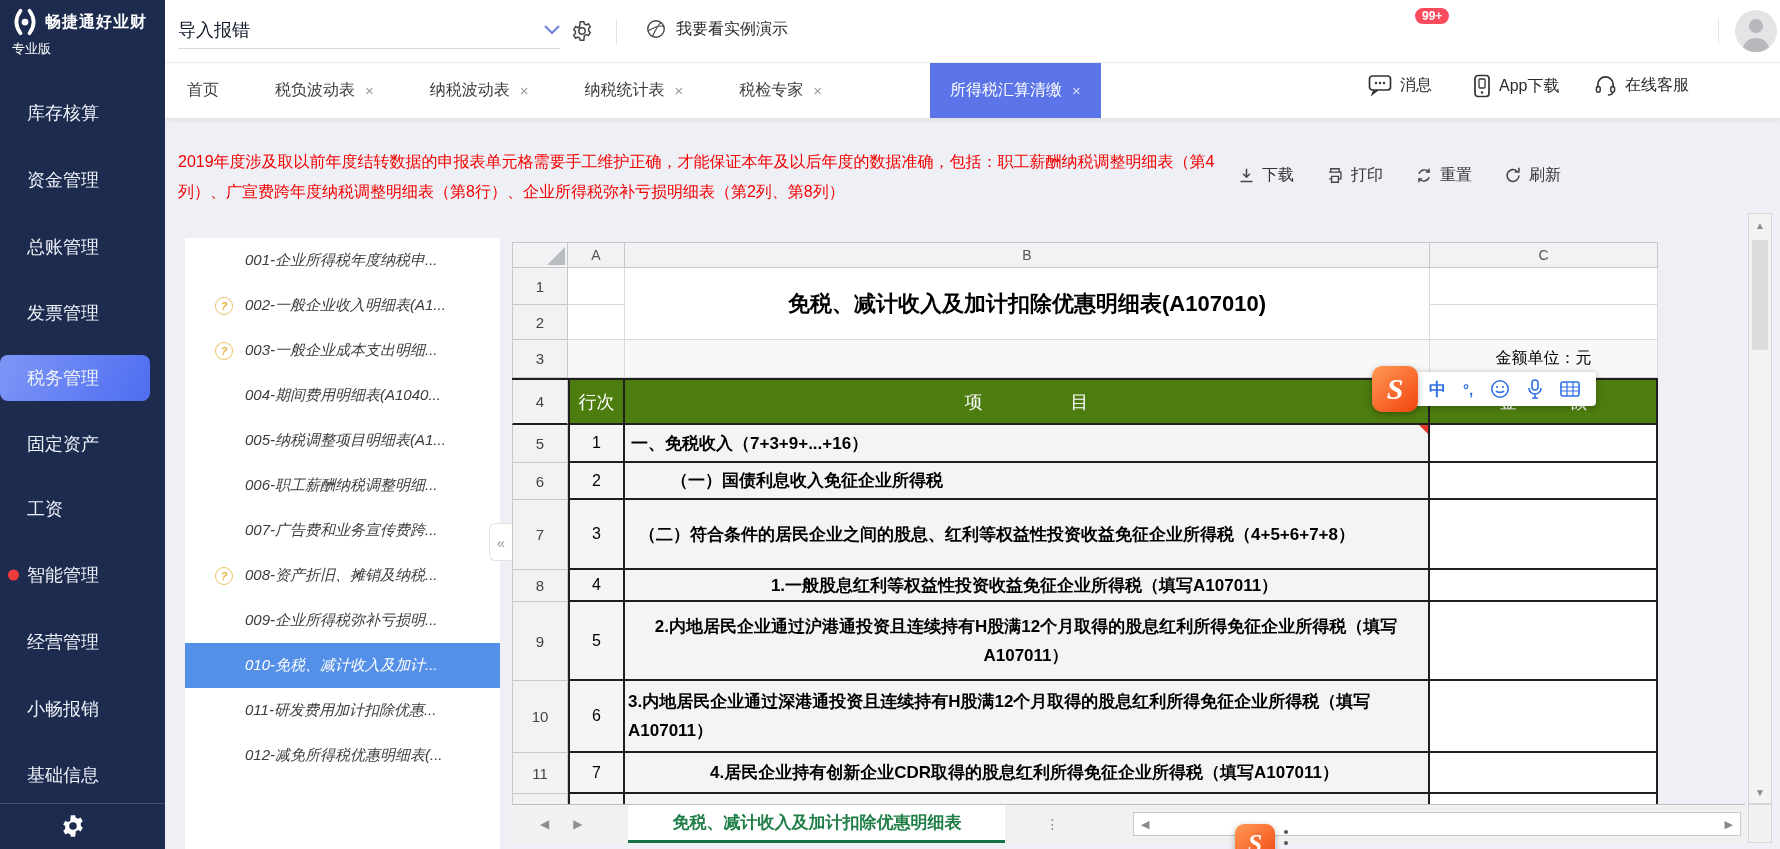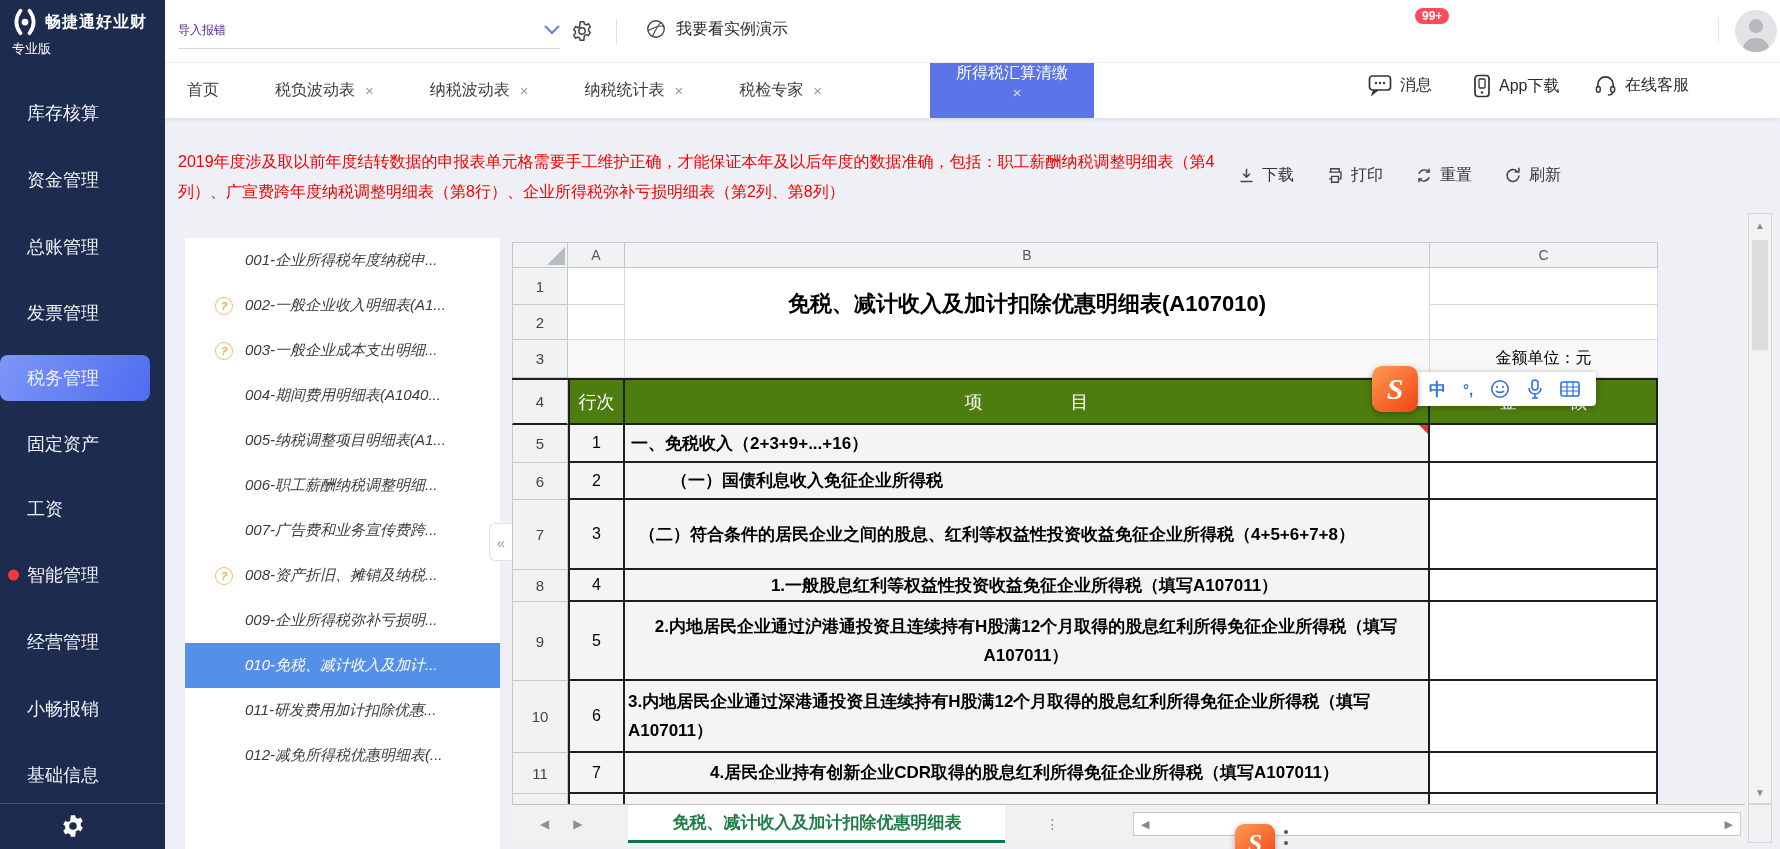--- a/index.html
+++ b/index.html
@@ -16,39 +16,39 @@
             background:linear-gradient(120deg,#7e97f7,#4e6cf0);}
   .nav-dot{position:absolute;left:8px;top:50%;transform:translateY(-50%);width:11px;height:11px;
             border-radius:50%;background:#f23a3a;}
   .side-divider{position:absolute;left:0;top:803px;width:165px;border-top:1px solid rgba(255,255,255,.18);}
   .side-gear{position:absolute;left:60px;top:813px;width:26px;height:26px;cursor:pointer;}
   
   .header{position:absolute;left:165px;top:0;width:1615px;height:62px;background:#fff;
           border-bottom:1px solid #ececec;z-index:30;}
   .import-box{position:absolute;left:13px;top:12px;width:382px;height:36px;border-bottom:1px solid #d9d9d9;
           display:flex;align-items:center;justify-content:space-between;cursor:pointer;}
-  .import-label{font-size:12px;color:#4c1d95;}
+  .import-label{font-size:18px;color:#0f172a;}
   .hicon{display:inline-flex;align-items:center;}
   .h-gear{position:absolute;left:406px;top:20px;cursor:pointer;}
   .h-div{position:absolute;left:451px;top:19px;height:25px;border-left:1px solid #e3e3e3;}
   .demo{position:absolute;left:480px;top:18px;display:flex;align-items:center;gap:9px;font-size:16px;
         color:#2b2b2b;cursor:pointer;}
   .hitem{position:absolute;top:34px;display:flex;align-items:center;gap:8px;font-size:16px;color:#2b2b2b;cursor:pointer;margin-top:40px;}
   .badge{position:absolute;left:1248px;top:6px;background:#fa4b5c;color:#fff;font-size:12px;font-weight:700;
         border:2px solid #fff;border-radius:11px;padding:1px 7px;z-index:5;}
   .h-div2{position:absolute;left:1553px;top:18px;height:26px;border-left:1px solid #e6e6e6;}
   .avatar{position:absolute;left:1570px;top:10px;width:42px;height:42px;border-radius:50%;background:#e3e4e6;
         overflow:hidden;cursor:pointer;}
   
   .tabbar{position:absolute;left:165px;top:62px;width:1615px;height:56px;background:#fff;display:flex;
         align-items:center;padding-left:22px;box-sizing:border-box;z-index:20;
         box-shadow:0 2px 5px rgba(20,30,60,.08);}
   .tab{display:flex;align-items:center;height:55px;margin-right:56px;font-size:16px;color:#3a3a3a;cursor:pointer;white-space:nowrap;}
   .tab .close{margin-left:10px;font-size:15px;color:#999;}
-  .tab.active{background:#5b74e8;color:#fff;padding:0 26px;margin-left:52px;margin-right:0;flex-direction:column;}
+  .tab.active{background:#5b74e8;color:#fff;padding:0 20px;margin-left:52px;margin-right:0;}
   .tab.active .close{color:#d9e0ff;}
   
   .notice{position:absolute;left:178px;top:147px;width:1072px;font-size:16px;line-height:30px;
         color:#f40000;z-index:5;}
   .sheet-toolbar{position:absolute;left:1238px;top:165px;display:flex;gap:32px;align-items:center;
         font-size:16px;color:#333;z-index:5;}
   .tbtn{display:flex;align-items:center;gap:7px;cursor:pointer;white-space:nowrap;}
   
   .list-panel{position:absolute;left:185px;top:238px;width:315px;height:611px;background:#fff;z-index:4;}
   .report-item{position:relative;height:45px;display:flex;align-items:center;padding-left:60px;
@@ -393,21 +393,21 @@
           <div class="cell w-c tc">
             <span>金</span>
             <span class="gapn">额</span>
           </div>
         </div>
         <div id="table-rows">
             <div class="srow trow" style="height: 38px;">
               <div class="cell w-num tnum">5</div>
               <div class="cell w-a tseq">1</div>
               <div class="cell w-b tb">
-                <span style="text-align: left; padding-left: 6px; padding-right: 4px;">一、免税收入（2+3+9+...+16）</span>
+                <span style="text-align: left; padding-left: 6px; padding-right: 4px;">一、免税收入（7+3+9+...+16）</span>
                 <i class="cmark"></i>
               </div>
               <div class="cell w-c tc"></div>
             </div>
             <div class="srow trow" style="height: 37px;">
               <div class="cell w-num tnum">6</div>
               <div class="cell w-a tseq">2</div>
               <div class="cell w-b tb">
                 <span style="text-align: left; padding-left: 46px; padding-right: 4px;">（一）国债利息收入免征企业所得税</span>
               </div>

